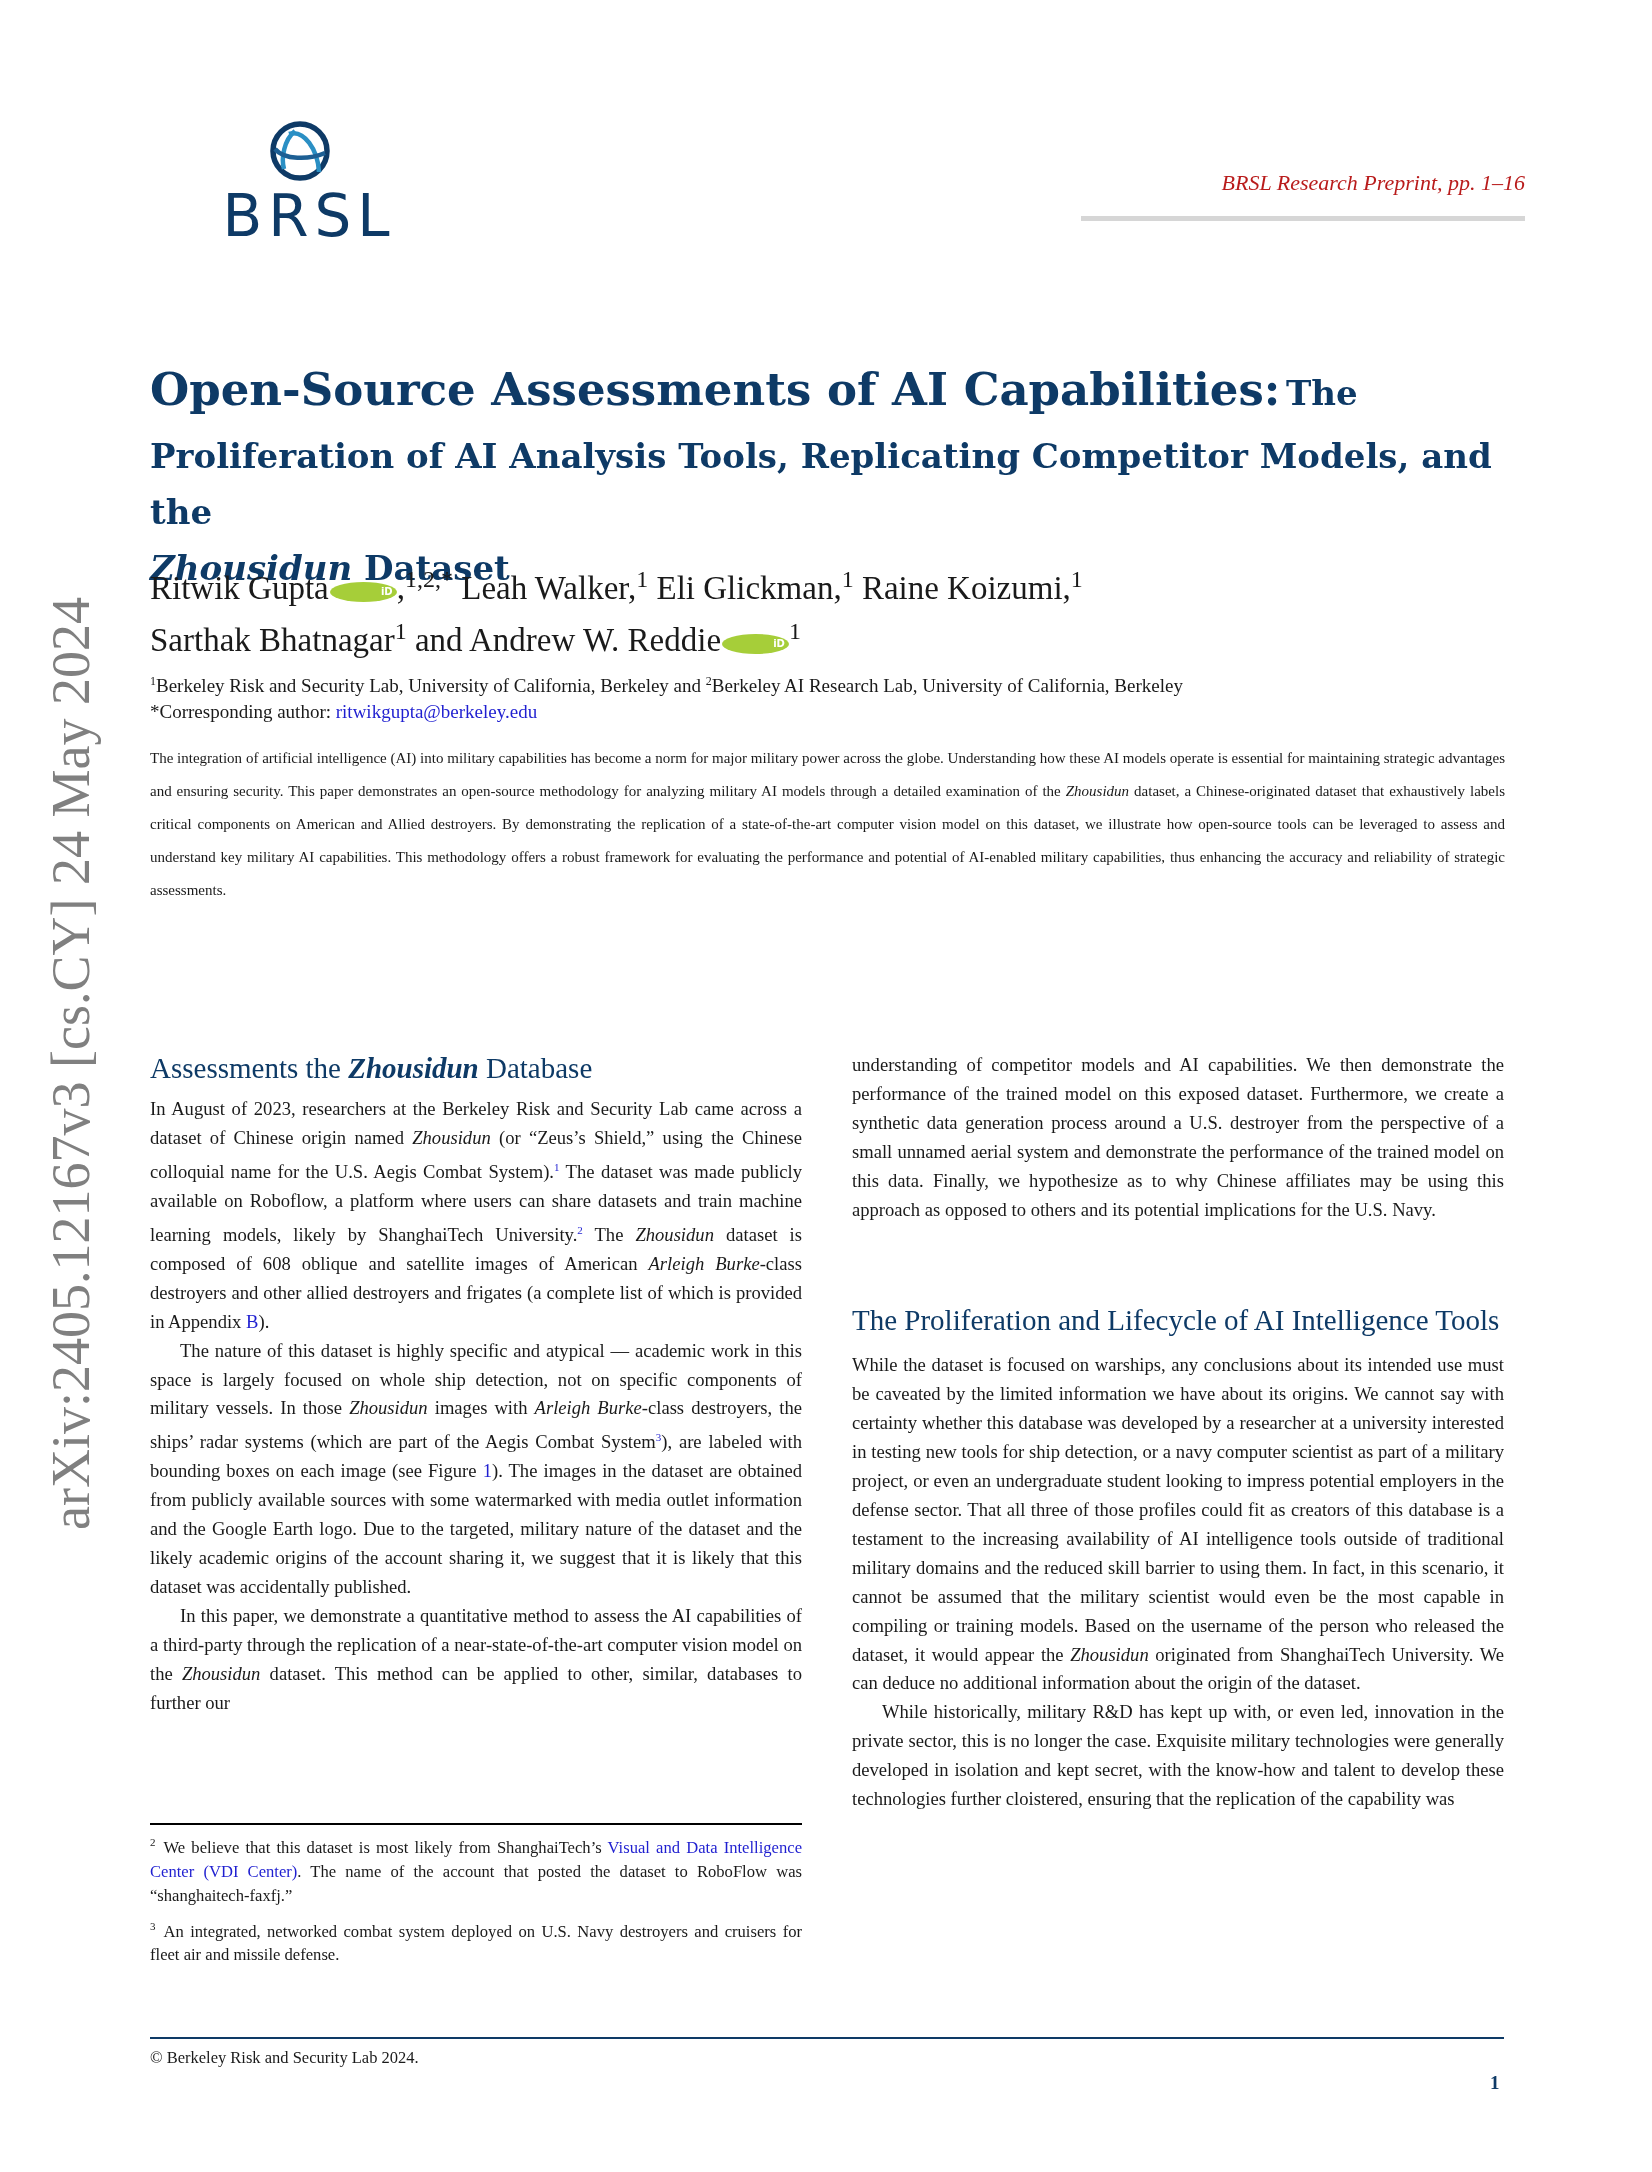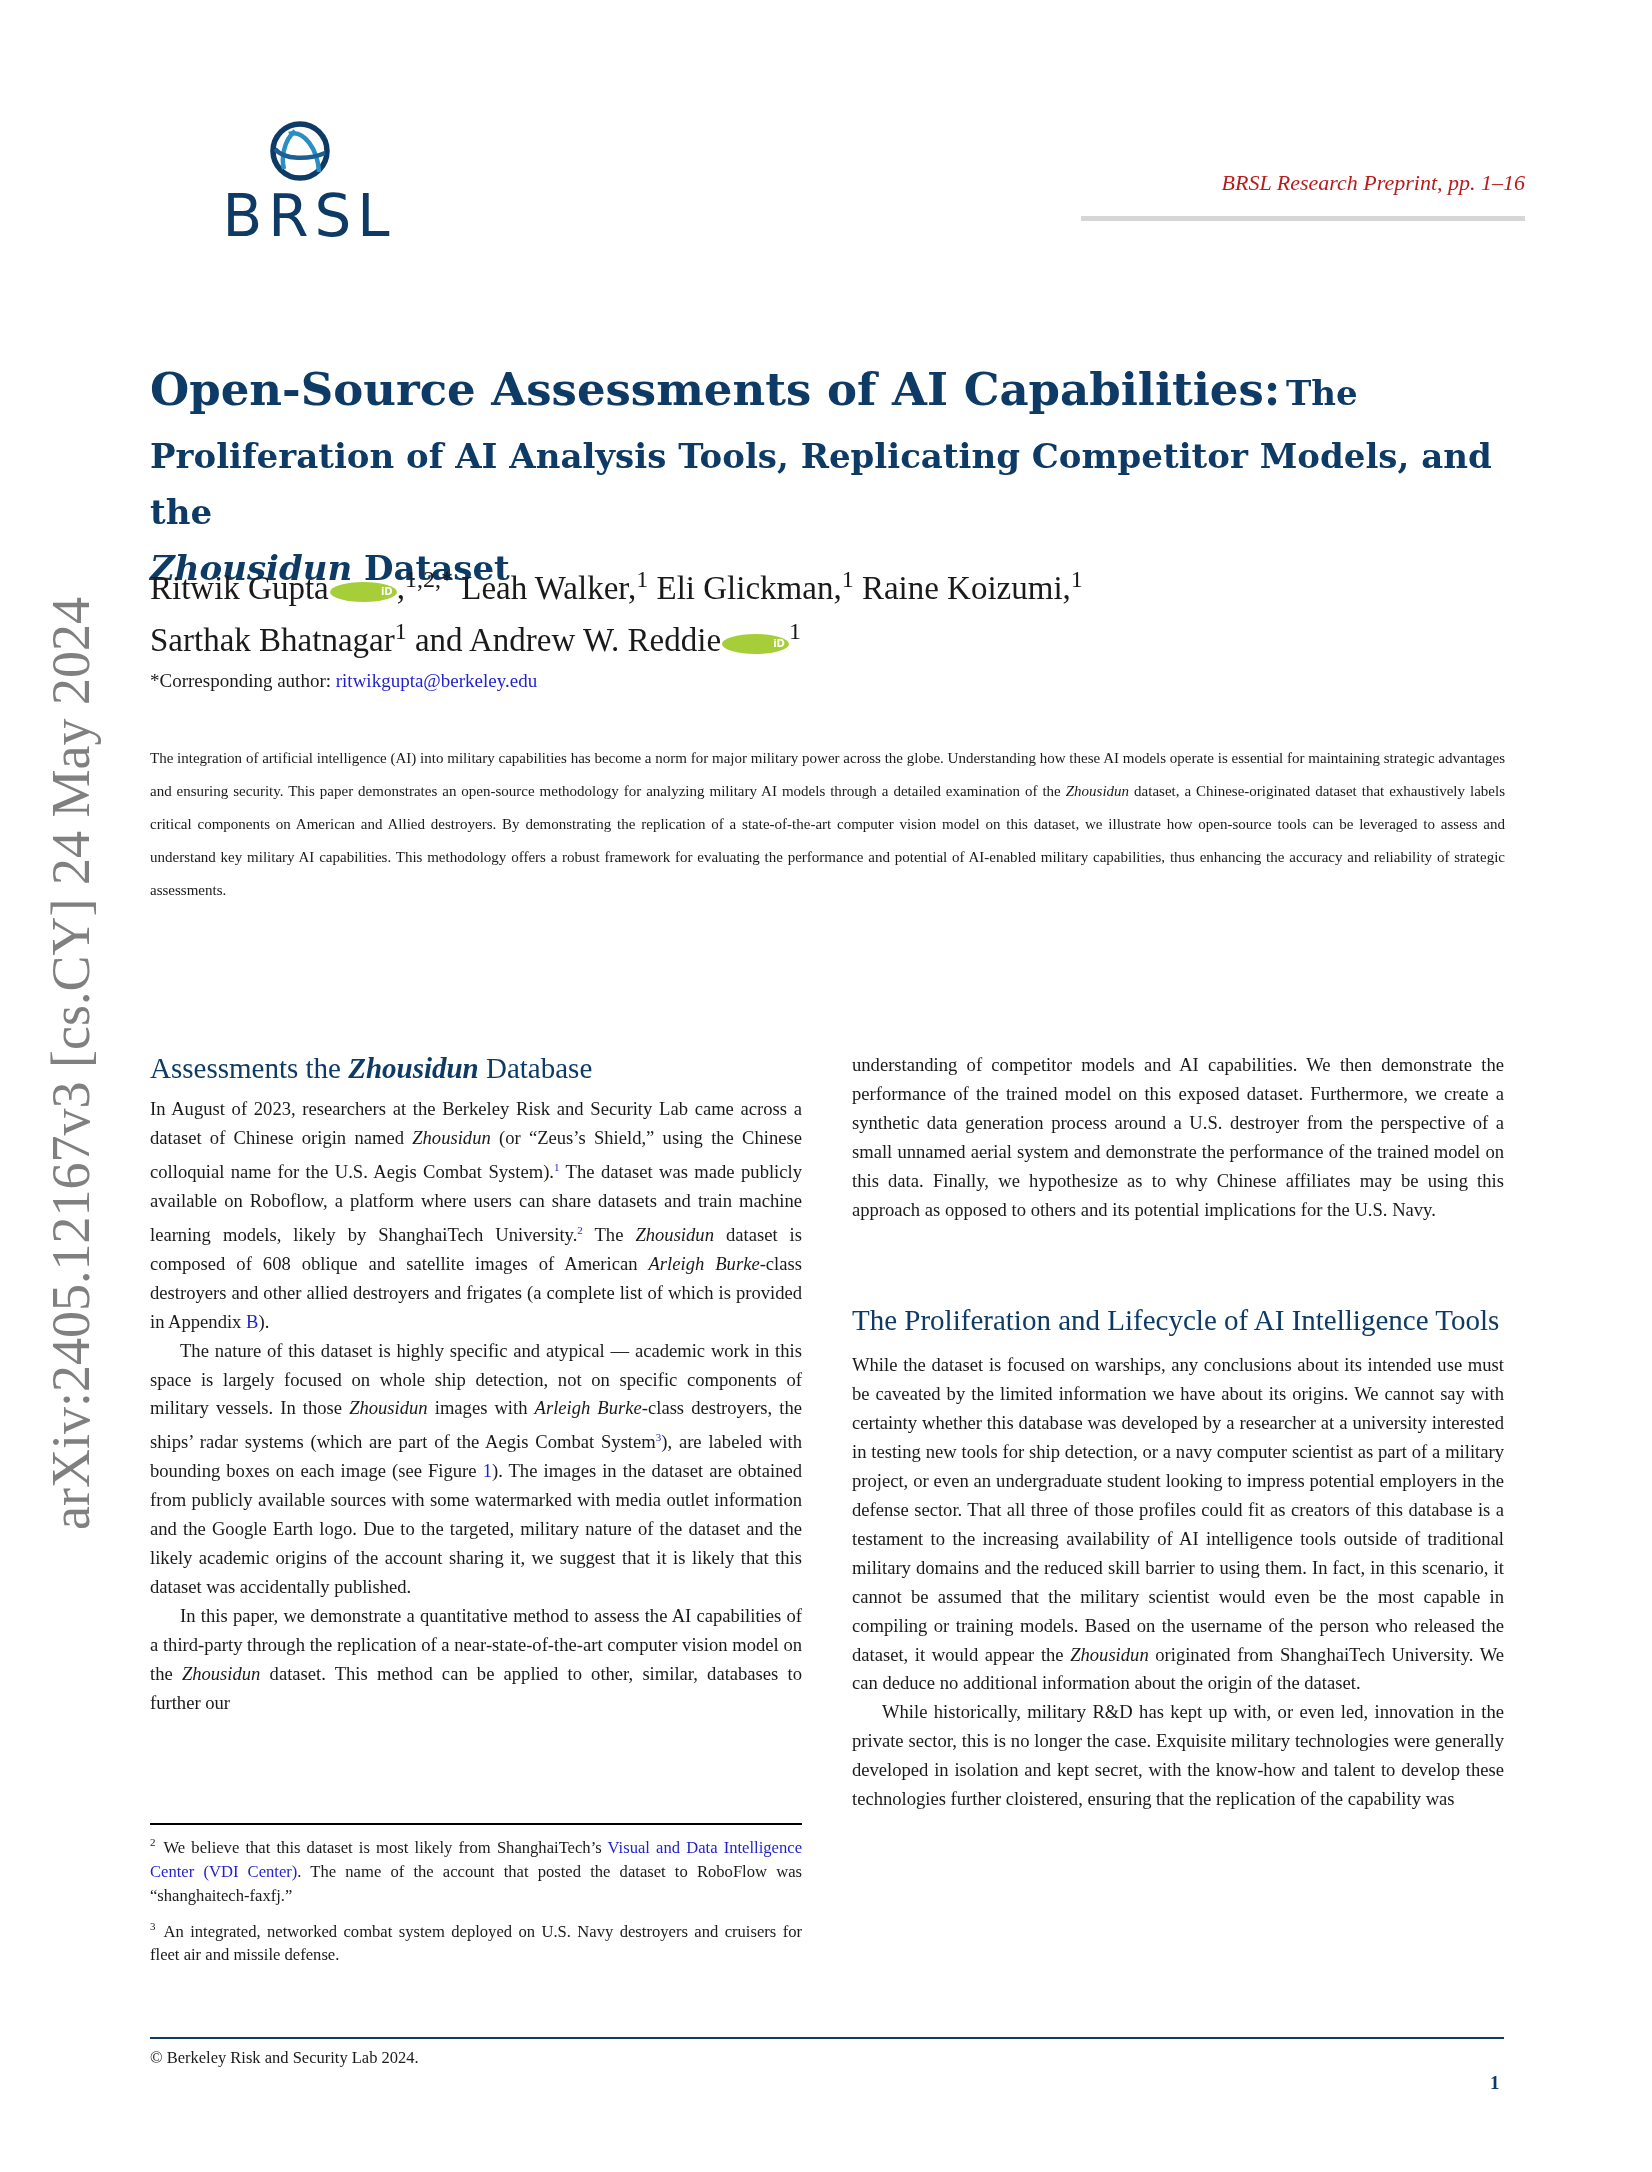--- a/index.html
+++ b/index.html
@@ -91,20 +91,21 @@
     <span>Eli Glickman,</span><sup>1</sup>
     <span>Raine Koizumi,</span><sup>1</sup>
   </div>
   <div>
     <span>Sarthak Bhatnagar</span><sup>1</sup>
     <span>and Andrew W. Reddie</span><span class="orcid">iD</span><sup>1</sup>
   </div>
 </div>
 
 <div class="affil">
+  <div><sup>1</sup><span>Berkeley Risk and Security Lab, University of California, Berkeley and </span><sup>2</sup><span>Berkeley AI Research Lab, University of California, Berkeley</span></div>
   <div><span>*Corresponding author: </span><a class="link">ritwikgupta@berkeley.edu</a></div>
 </div>
 
 <div class="abstract"><span>The integration of artificial intelligence (AI) into military capabilities has become a norm for major military power across the globe. Understanding how these AI models operate is essential for maintaining strategic advantages and ensuring security. This paper demonstrates an open-source methodology for analyzing military AI models through a detailed examination of the </span><em>Zhousidun</em><span> dataset, a Chinese-originated dataset that exhaustively labels critical components on American and Allied destroyers. By demonstrating the replication of a state-of-the-art computer vision model on this dataset, we illustrate how open-source tools can be leveraged to assess and understand key military AI capabilities. This methodology offers a robust framework for evaluating the performance and potential of AI-enabled military capabilities, thus enhancing the accuracy and reliability of strategic assessments.</span></div>
 
 <div class="col col-left">
   <h2 class="sec-h" style="margin-bottom:8px; margin-top:-42px;"><span>Assessments the </span><em>Zhousidun</em><span> Database</span></h2>
   <p><span>In August of 2023, researchers at the Berkeley Risk and Security Lab came across a dataset of Chinese origin named </span><em>Zhousidun</em><span> (or “Zeus’s Shield,” using the Chinese colloquial name for the U.S. Aegis Combat System).</span><sup>1</sup><span> The dataset was made publicly available on Roboflow, a platform where users can share datasets and train machine learning models, likely by ShanghaiTech University.</span><sup>2</sup><span> The </span><em>Zhousidun</em><span> dataset is composed of 608 oblique and satellite images of American </span><em>Arleigh Burke</em><span>-class destroyers and other allied destroyers and frigates (a complete list of which is provided in Appendix </span><a class="link">B</a><span>).</span></p>
   <p class="indent"><span>The nature of this dataset is highly specific and atypical — academic work in this space is largely focused on whole ship detection, not on specific components of military vessels. In those </span><em>Zhousidun</em><span> images with </span><em>Arleigh Burke</em><span>-class destroyers, the ships’ radar systems (which are part of the Aegis Combat System</span><sup>3</sup><span>), are labeled with bounding boxes on each image (see Figure </span><a class="link">1</a><span>). The images in the dataset are obtained from publicly available sources with some watermarked with media outlet information and the Google Earth logo. Due to the targeted, military nature of the dataset and the likely academic origins of the account sharing it, we suggest that it is likely that this dataset was accidentally published.</span></p>
   <p class="indent"><span>In this paper, we demonstrate a quantitative method to assess the AI capabilities of a third-party through the replication of a near-state-of-the-art computer vision model on the </span><em>Zhousidun</em><span> dataset. This method can be applied to other, similar, databases to further our</span></p>

